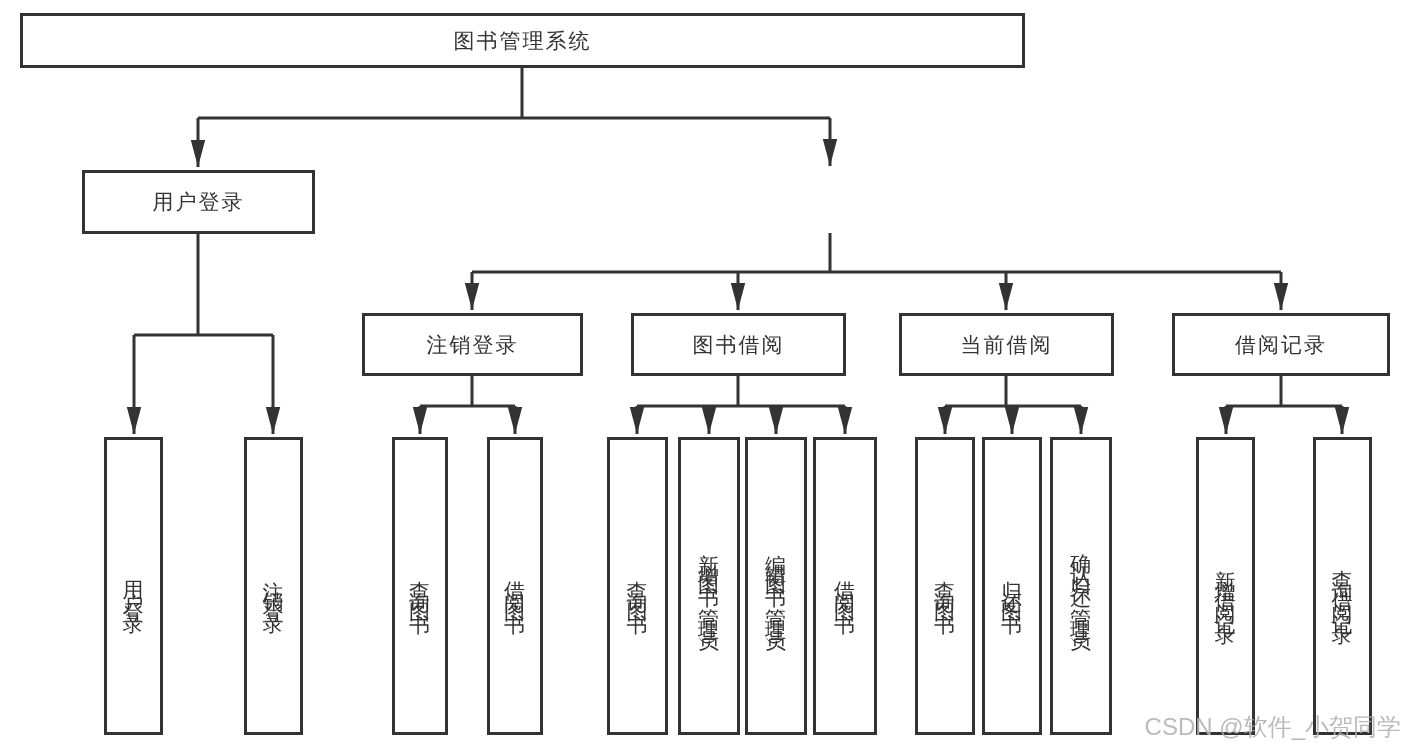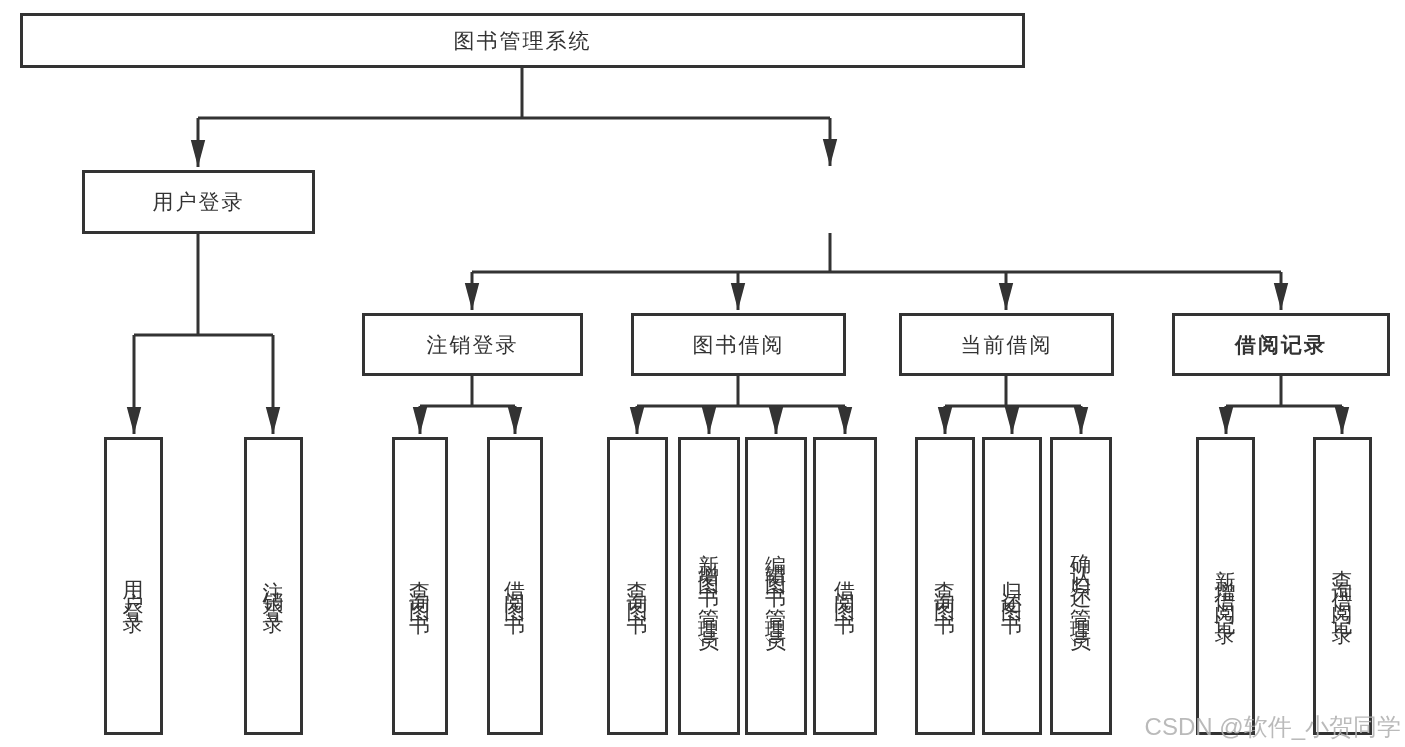--- a/index.html
+++ b/index.html
@@ -144,21 +144,21 @@
 
   <div class="node h-label" style="left:362px; top:313px; width:221px; height:63px;">
     <span>注销登录</span>
   </div>
   <div class="node h-label" style="left:631px; top:313px; width:215px; height:63px;">
     <span>图书借阅</span>
   </div>
   <div class="node h-label" style="left:899px; top:313px; width:215px; height:63px;">
     <span>当前借阅</span>
   </div>
-  <div class="node h-label" style="left:1172px; top:313px; width:218px; height:63px;font-weight:bold;">
+  <div class="node h-label" style="left:1172px; top:313px; width:218px; height:63px;">
     <span>借阅记录</span>
   </div>
 
   <div class="node leaf" style="left:104px; top:437px; width:59px; height:298px;">
     <span>用户登录</span>
   </div>
   <div class="node leaf" style="left:244px; top:437px; width:59px; height:298px;">
     <span>注销登录</span>
   </div>
   <div class="node leaf" style="left:392px; top:437px; width:56px; height:298px;">

